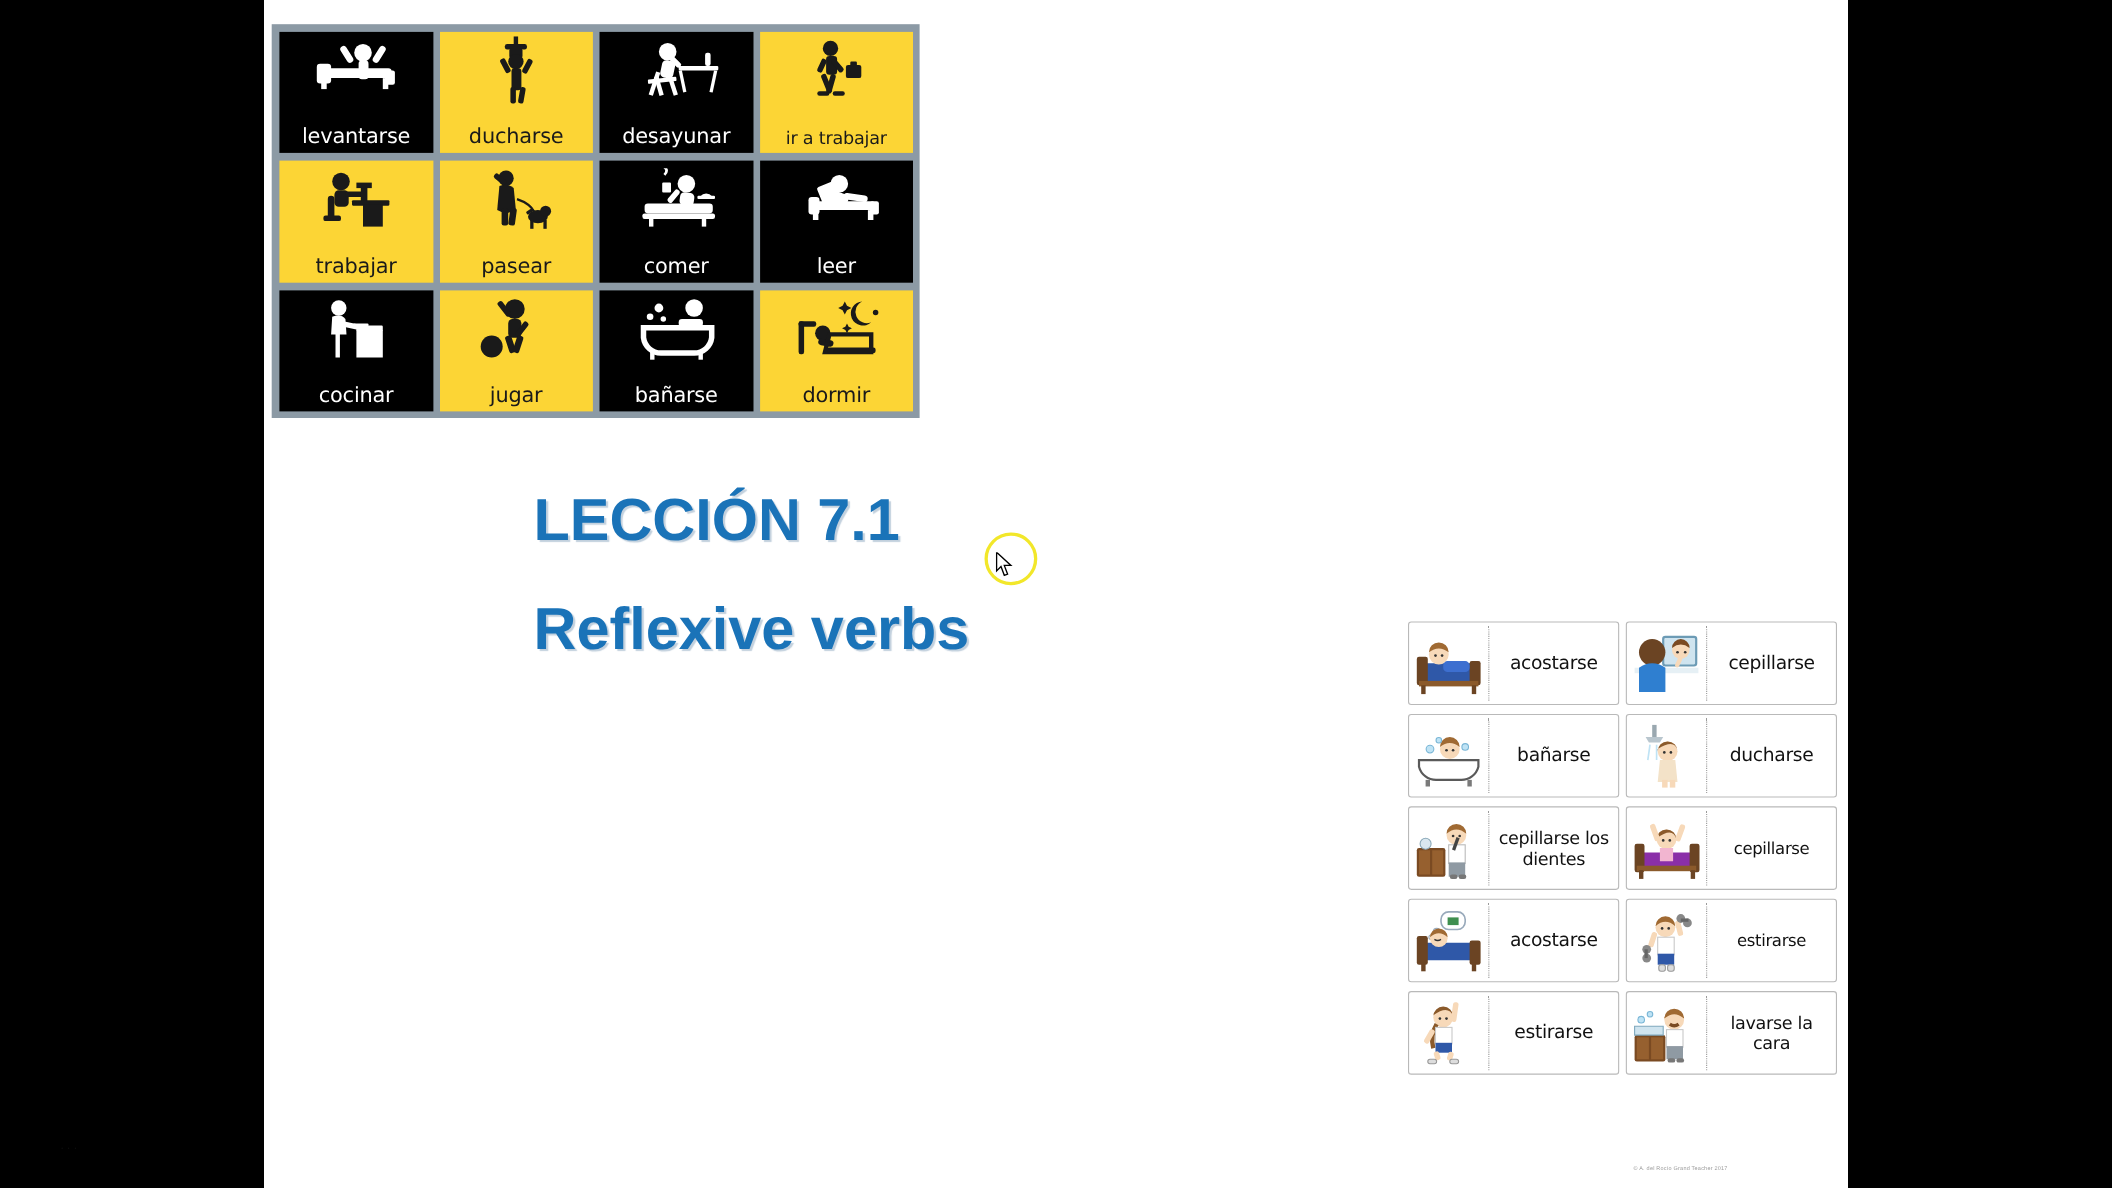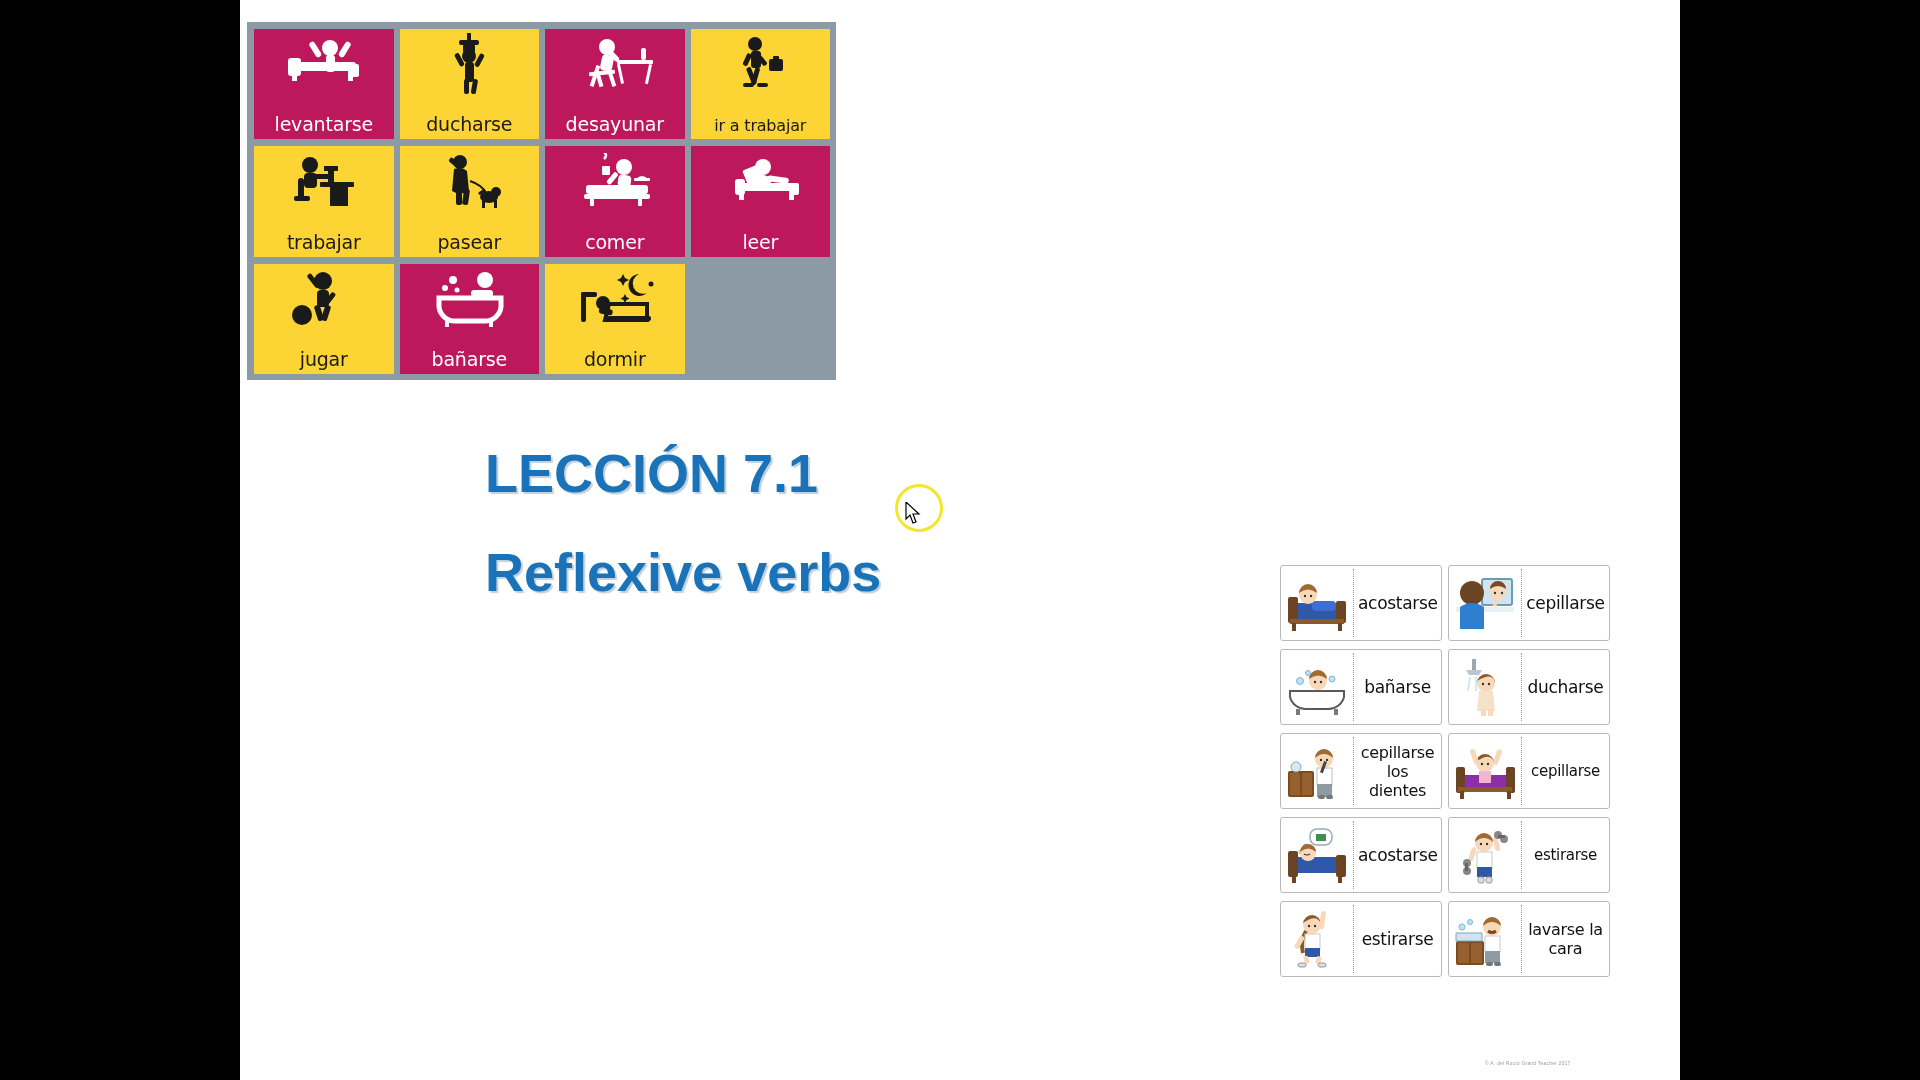--- a/index.html
+++ b/index.html
@@ -66,21 +66,21 @@
   .pcell .plabel {
     position: relative;
     z-index: 2;
     font-family: "DejaVu Sans", sans-serif;
     font-size: 19px;
     line-height: 1;
     padding-bottom: 5px;
     letter-spacing: -0.2px;
     white-space: nowrap;
   }
-  .pcell.red   { background: #be185d; }
+  .pcell.red   { background: #000000; }
   .pcell.yellow{ background: #fcd535; }
   .pcell.red   .plabel { color: #ffffff; }
   .pcell.yellow .plabel { color: #1a1a1a; }
   .pcell.small .plabel { font-size: 16px; }
   .pcell svg { display:block; }
 
   
   #title-block {
     position: absolute;
     left: 245px;    
@@ -116,21 +116,21 @@
     top: 502px;
     width: 16px;
     height: 22px;
   }
 
   
   #cards {
     position: absolute;
     left: 1040px;   
     top: 565px;
-    width: 330px;
+    width: 390px;
     display: grid;
     grid-template-columns: 1fr 1fr;
     gap: 8px 6px;
   }
   .card {
     position: relative;
     height: 76px;
     border: 1px solid #b9b9b9;
     border-radius: 3px;
     background: #ffffff;
@@ -334,20 +334,34 @@
             <rect x="24" y="30" width="56" height="8" rx="2"></rect>
             <rect x="20" y="26" width="10" height="16" rx="3"></rect>
             <rect x="76" y="30" width="8" height="12" rx="2"></rect>
             <rect x="24" y="38" width="5" height="9"></rect>
             <rect x="74" y="38" width="5" height="9"></rect>
           </svg>
         </div>
         <span class="plabel">leer</span>
       </div>
 
+      <div class="pcell red">
+        <div class="picto">
+          <svg width="72" height="58" viewBox="0 0 72 58" fill="#ffffff">
+            <circle cx="20" cy="10" r="7"></circle>
+            <path d="M14 18 q8 -3 12 2 l1 14 h-14 z"></path>
+            <rect x="24" y="22" width="18" height="5" rx="2" transform="rotate(12 24 24)"></rect>
+            <rect x="17" y="33" width="4" height="22"></rect>
+            <rect x="36" y="26" width="24" height="5" rx="1"></rect>
+            <rect x="36" y="30" width="24" height="25"></rect>
+            <rect x="33" y="24" width="14" height="3" rx="1"></rect>
+          </svg>
+        </div>
+        <span class="plabel">cocinar</span>
+      </div>
 
       <div class="pcell yellow">
         <div class="picto">
           <svg width="70" height="60" viewBox="0 0 70 60" fill="#1a1a1a">
             <circle cx="34" cy="12" r="9"></circle>
             <rect x="28" y="21" width="12" height="17" rx="4"></rect>
             <rect x="22" y="4" width="5" height="16" rx="2" transform="rotate(-38 24 12)"></rect>
             <rect x="38" y="22" width="5" height="16" rx="2" transform="rotate(38 40 30)"></rect>
             <rect x="27" y="36" width="6" height="16" rx="2" transform="rotate(-18 30 44)"></rect>
             <rect x="34" y="36" width="6" height="16" rx="2" transform="rotate(18 37 44)"></rect>

